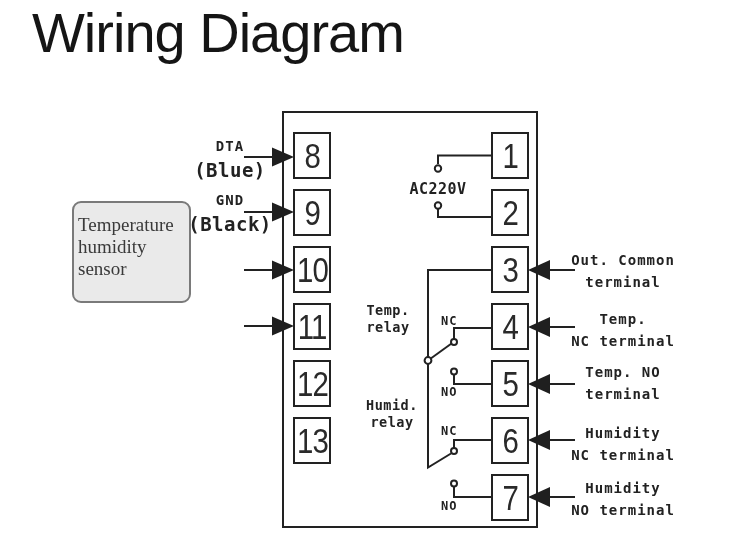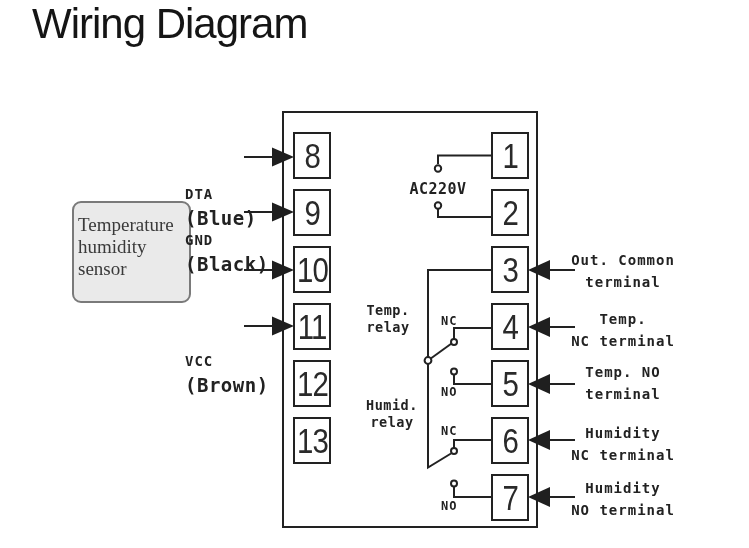--- a/index.html
+++ b/index.html
@@ -1,20 +1,20 @@
 <!DOCTYPE html>
 <html><head>
 <meta charset="utf-8">
 <style>
   html,body { margin:0; padding:0; background:#ffffff; }
   body { width:749px; height:548px; overflow:hidden;
          font-family:"Liberation Sans", sans-serif; }
   .stage { position:relative; width:749px; height:548px; background:#fff; }
 
-  .title { position:absolute; left:32px; top:0px; font-size:42px; letter-spacing:-1px;
+  .title { position:absolute; left:32px; top:0px; font-size:56px; letter-spacing:-1px;
            color:#151515; font-weight:400; white-space:nowrap; }
 
   
   .outline { position:absolute; left:282px; top:111px; width:256px; height:417px;
              border:2px solid #222; box-sizing:border-box; background:transparent; z-index:1; }
 
   
   .wires { position:absolute; left:0; top:0; z-index:5; pointer-events:none; }
 
   
@@ -27,21 +27,21 @@
   .sensor { position:absolute; left:72px; top:201px; width:119px; height:102px;
             background:#eaeaea; border:2px solid #7a7a7a; border-radius:9px;
             box-sizing:border-box; padding:11px 0 8px 4px;
             font-family:"Liberation Serif", serif; font-size:19px; line-height:22px;
             color:#3a3a3a; z-index:4; }
 
   .mono { font-family:"DejaVu Sans Mono","Liberation Mono",monospace;
           font-weight:700; color:#222; }
 
   
-  .pin { position:absolute; left:185px; width:90px; text-align:left; z-index:7;margin-top:48px; }
+  .pin { position:absolute; left:185px; width:90px; text-align:center; z-index:7; }
   .pin-name  { font-size:14px; line-height:15px; letter-spacing:1px; }
   .pin-color { font-size:19px; line-height:15px; margin-top:9px; letter-spacing:0.5px; }
 
   .ac { position:absolute; left:398px; top:182px; width:80px; text-align:center;
         font-size:15px; line-height:15px; letter-spacing:0.5px; z-index:7; }
 
   .relay-label { position:absolute; width:72px; text-align:center;
                  font-size:13.5px; line-height:17px; letter-spacing:0.5px; z-index:7; }
 
   .contact { position:absolute; width:30px; text-align:left; font-size:12px;
@@ -112,27 +112,23 @@
   <div class="sensor">
     <div>Temperature</div>
     <div>humidity</div>
     <div>sensor</div>
   </div>
 
   <div class="pin mono" style="top:139px">
     <div class="pin-name">DTA</div>
     <div class="pin-color">(Blue)</div>
   </div>
-  <div class="pin mono" style="top:185px">
+  <div class="pin mono" style="top:193px">
     <div class="pin-name">GND</div>
     <div class="pin-color">(Black)</div>
-  </div>
-  <div class="pin mono" style="top:306px">
-    <div class="pin-name">VCC</div>
-    <div class="pin-color">(Brown)</div>
   </div>
 
   <div class="term" style="left:293px;top:132px">
       <span>8</span>
     </div>
   <div class="term" style="left:293px;top:189px">
       <span>9</span>
     </div>
   <div class="term" style="left:293px;top:246px">
       <span>10</span>

